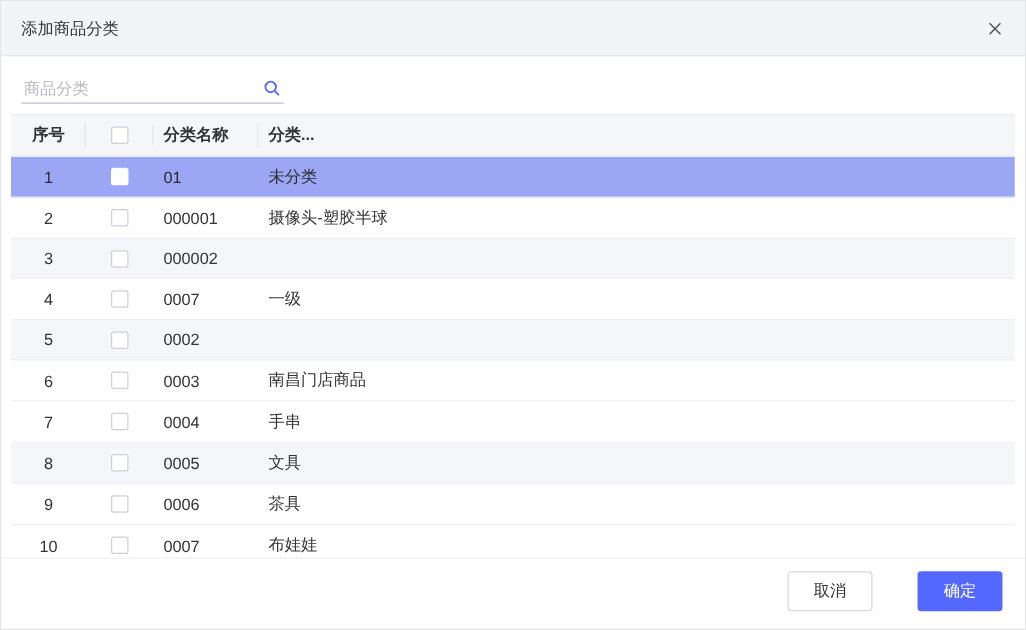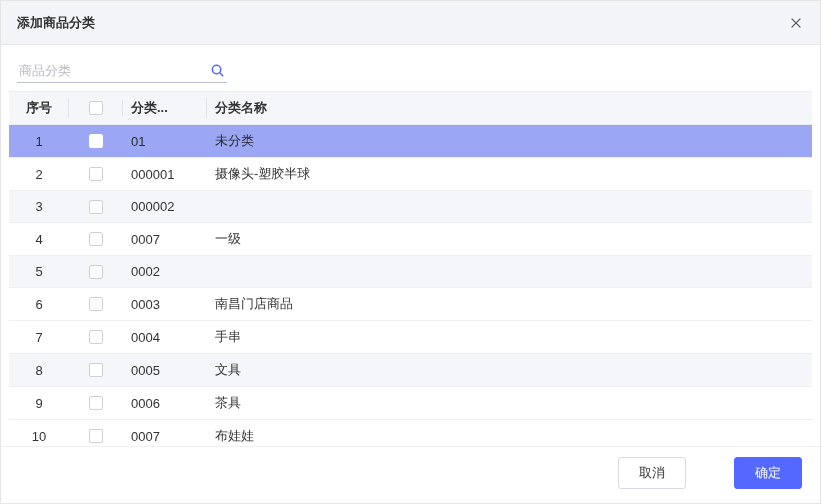--- a/index.html
+++ b/index.html
@@ -1,40 +1,40 @@
 <!DOCTYPE html>
 <html><head>
 <meta charset="utf-8">
 <style>
   * { box-sizing: border-box; margin: 0; padding: 0; }
   html, body { width: 821px; height: 504px; font-family: "Microsoft YaHei", "PingFang SC", Arial, sans-serif; font-size: 13px; color: #333; background: #fff; overflow: hidden; }
   .modal { width: 821px; height: 504px; border: 1px solid #e5e5e5; display: flex; flex-direction: column; background: #fff; }
   .modal-header { height: 44px; background: #f2f4f8; display: flex; align-items: center; padding: 0 16px; border-bottom: 1px solid #e8e8ec; }
-  .modal-title { font-size: 13px; font-weight: 700; color: #333; flex: 1; }
+  .modal-title { font-size: 13px; font-weight: 400; color: #333; flex: 1; }
   .close-icon { width: 16px; height: 16px; color: #555; cursor: pointer; display: flex; align-items: center; justify-content: center; }
   .toolbar { padding: 14px 16px 8px 16px; }
   .search-wrap { display: inline-flex; align-items: center; width: 210px; border-bottom: 1px solid #bfbfd6; padding: 4px 2px; }
   .search-input { flex: 1; border: none; outline: none; font-size: 13px; color: #333; background: transparent; }
   .search-input::placeholder { color: #b9b9c2; }
   .search-icon { width: 15px; height: 15px; color: #5468ff; }
   .table-wrap { flex: 1; position: relative; margin: 0 8px; overflow: hidden; }
   .table-scroll { position: absolute; inset: 0; overflow-y: scroll; }
   .thead, .trow { display: grid; grid-template-columns: 60px 54px 84px 1fr; align-items: center; min-height: 32px; }
   .thead { background: #f5f6fa; font-weight: 600; color: #333; border-top: 1px solid #ececf0; border-bottom: 1px solid #ececf0; position: sticky; top: 0; }
   .th, .td { padding: 7px 8px; white-space: nowrap; overflow: hidden; text-overflow: ellipsis; }
   .th { position: relative; font-size: 13px; }
   .th:not(:last-child)::after { content: ""; position: absolute; right: 0; top: 6px; bottom: 6px; width: 1px; background: #e3e3e9; }
   .th-center, .td-center { text-align: center; display: flex; justify-content: center; }
   .trow { border-bottom: 1px solid #efeff3; color: #333; }
   .trow .td { font-size: 13px; }
   .trow.selected { background: #9ba6f5; color: #2b2b2b; }
   .trow.alt { background: #f5f6fa; }
   .cbx { width: 14px; height: 14px; border: 1px solid #cfcfd8; border-radius: 2px; background: #fff; display: inline-block; cursor: pointer; }
   .trow.selected .cbx { border-color: #fff; background: #fff; }
-  .footer { padding: 10px 18px 14px 0; display: flex; justify-content: flex-end; gap: 12px; border-top: 1px solid #f0f0f2; }
+  .footer { padding: 10px 18px 14px 0; display: flex; justify-content: flex-end; border-top: 1px solid #f0f0f2; }
   .btn { min-width: 68px; height: 32px; border-radius: 3px; font-size: 13px; cursor: pointer; border: 1px solid #d9d9df; background: #fff; color: #333; }
   .btn-primary { background: #5468ff; border-color: #5468ff; color: #fff; margin-left: 36px; }
   
   .table-scroll::-webkit-scrollbar { width: 6px; }
   .table-scroll::-webkit-scrollbar-thumb { background: #cfd0d6; border-radius: 3px; }
 </style>
 </head>
 <body>
 
 <div class="modal">
@@ -60,22 +60,22 @@
     </div>
   </div>
 
   <div class="table-wrap">
     <div class="table-scroll">
       <div class="thead">
         <div class="th th-center">序号</div>
         <div class="th th-center">
           <span class="cbx"></span>
         </div>
+        <div class="th">分类名称</div>
         <div class="th">分类...</div>
-        <div class="th">分类名称</div>
       </div>
       <div id="tbody">
           <div class="trow selected">
             <div class="td td-center">1</div>
             <div class="td td-center">
               <span class="cbx"></span>
             </div>
             <div class="td">01</div>
             <div class="td">未分类</div>
           </div>

